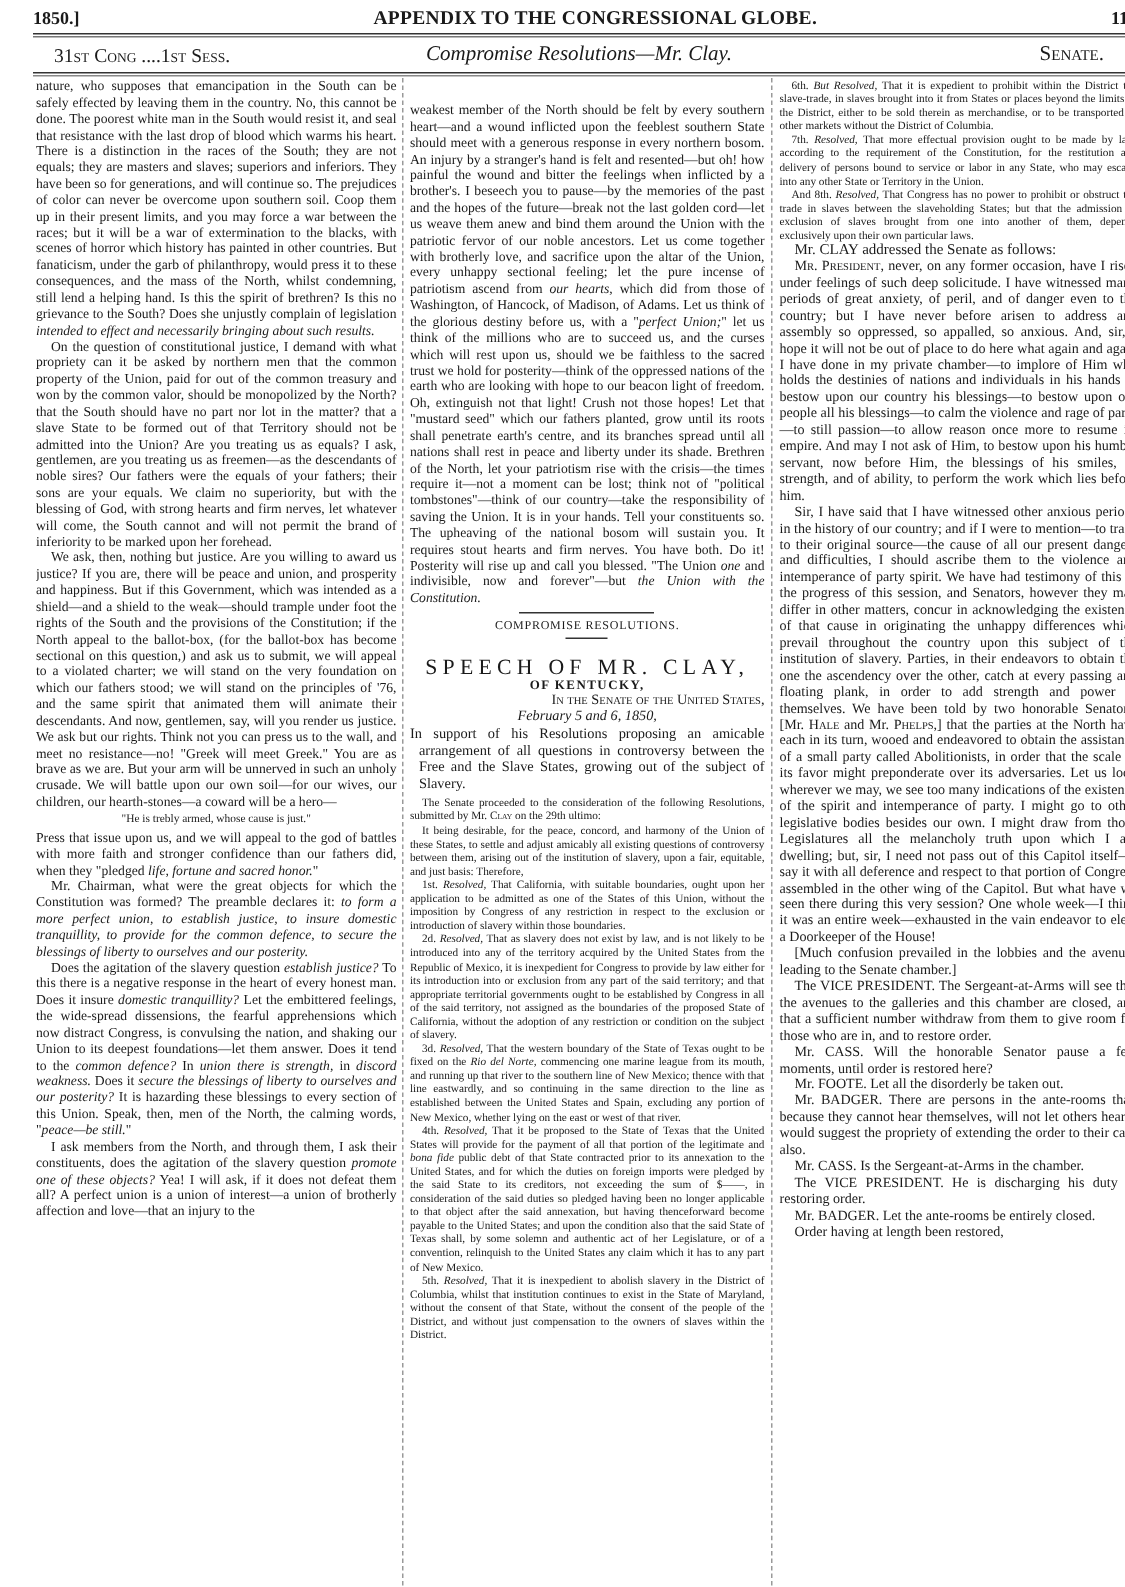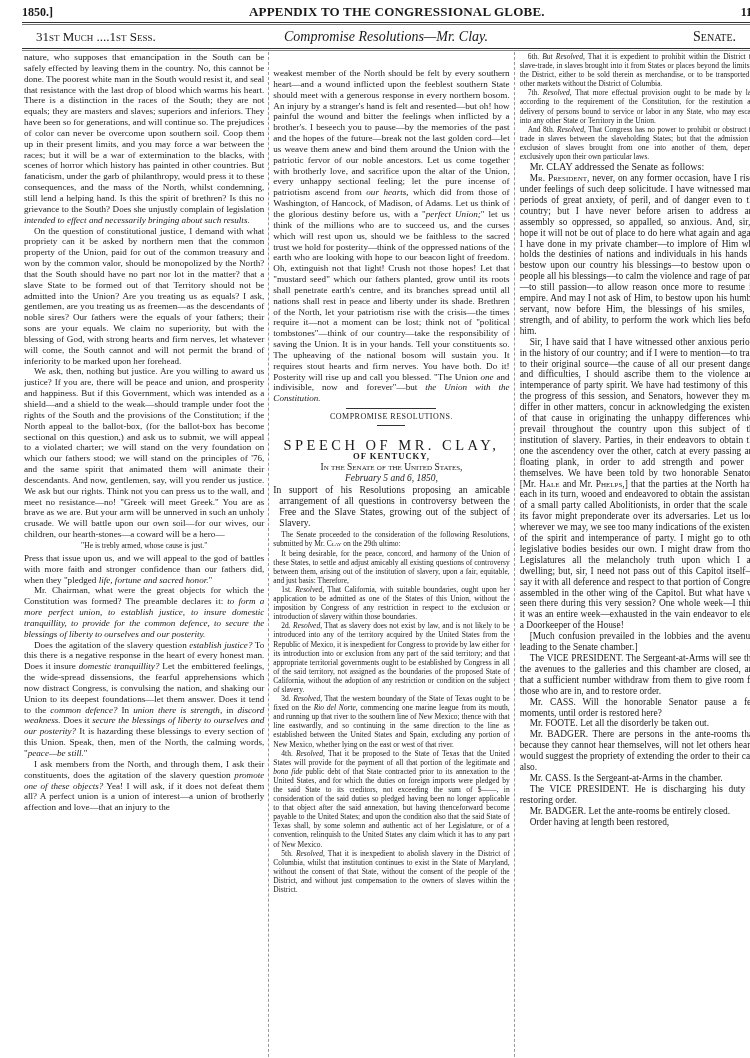--- a/index.html
+++ b/index.html
@@ -23,42 +23,42 @@
   .col p { margin: 0; text-indent: 10px; }
   .col p.noindent { text-indent: 0; }
   .quote { text-align: center; font-size: 7.6px; margin: 1px 0; }
   .small { font-size: 7.5px; line-height: 9.1px; }
   .small p { text-indent: 8px; }
   .sep { width: 90px; margin: 4px auto 3px; border-top: 1px solid #333; }
   .sep-short { width: 28px; margin: 2px auto; border-top: 1px solid #333; }
   .section-head { text-align: center; font-size: 8px; letter-spacing: 0.5px; margin: 2px 0; }
   .speech-title { text-align: center; font-size: 14.5px; letter-spacing: 3.5px; margin: 14px 0 0; }
   .speech-sub { text-align: center; font-size: 8.6px; font-variant: small-caps; letter-spacing: 1px; font-weight: bold; }
-  .speech-venue { text-align: center; font-size: 9.5px; font-variant: small-caps; }
+  .speech-venue { text-align: right; font-size: 9.5px; font-variant: small-caps; }
   .speech-date { text-align: center; font-size: 9.5px; font-style: italic; }
   .speech-summary { text-align: justify; font-size: 9.6px; line-height: 11px; text-indent: -6px; padding-left: 6px; margin: 1px 0 2px; }
   .addressed { font-size: 10px; line-height: 12px; }
   .col-right .body-large { font-size: 9.4px; line-height: 10.9px; }
   em { font-style: italic; }
   .sc { font-variant: small-caps; }
 </style>
 </head>
 <body>
 
 <div class="page">
 
   <div class="running-head">
     <span class="year">1850.]</span>
     <span class="title">APPENDIX TO THE CONGRESSIONAL GLOBE.</span>
     <span class="page-num">115</span>
   </div>
   <div class="rule-top"></div>
 
   <div class="subhead">
-    <span class="left">31st Much ....1st Sess.</span>
+    <span class="left">31st Cong ....1st Sess.</span>
     <span class="center">Compromise Resolutions—Mr. Clay.</span>
     <span class="right">Senate.</span>
   </div>
   <div class="rule-sub"></div>
 
   <div class="columns">
 
     <div class="col col-left">
       <p class="noindent"><span>nature, who supposes that emancipation in the South can be safely effected by leaving them in the country. No, this cannot be done. The poorest white man in the South would resist it, and seal that resistance with the last drop of blood which warms his heart. There is a distinction in the races of the South; they are not equals; they are masters and slaves; superiors and inferiors. They have been so for generations, and will continue so. The prejudices of color can never be overcome upon southern soil. Coop them up in their present limits, and you may force a war between the races; but it will be a war of extermination to the blacks, with scenes of horror which history has painted in other countries. But fanaticism, under the garb of philanthropy, would press it to these consequences, and the mass of the North, whilst condemning, still lend a helping hand. Is this the spirit of brethren? Is this no grievance to the South? Does she unjustly complain of legislation </span><em>intended to effect and necessarily bringing about such results.</em></p>
       <p>On the question of constitutional justice, I demand with what propriety can it be asked by northern men that the common property of the Union, paid for out of the common treasury and won by the common valor, should be monopolized by the North? that the South should have no part nor lot in the matter? that a slave State to be formed out of that Territory should not be admitted into the Union? Are you treating us as equals? I ask, gentlemen, are you treating us as freemen—as the descendants of noble sires? Our fathers were the equals of your fathers; their sons are your equals. We claim no superiority, but with the blessing of God, with strong hearts and firm nerves, let whatever will come, the South cannot and will not permit the brand of inferiority to be marked upon her forehead.</p>

